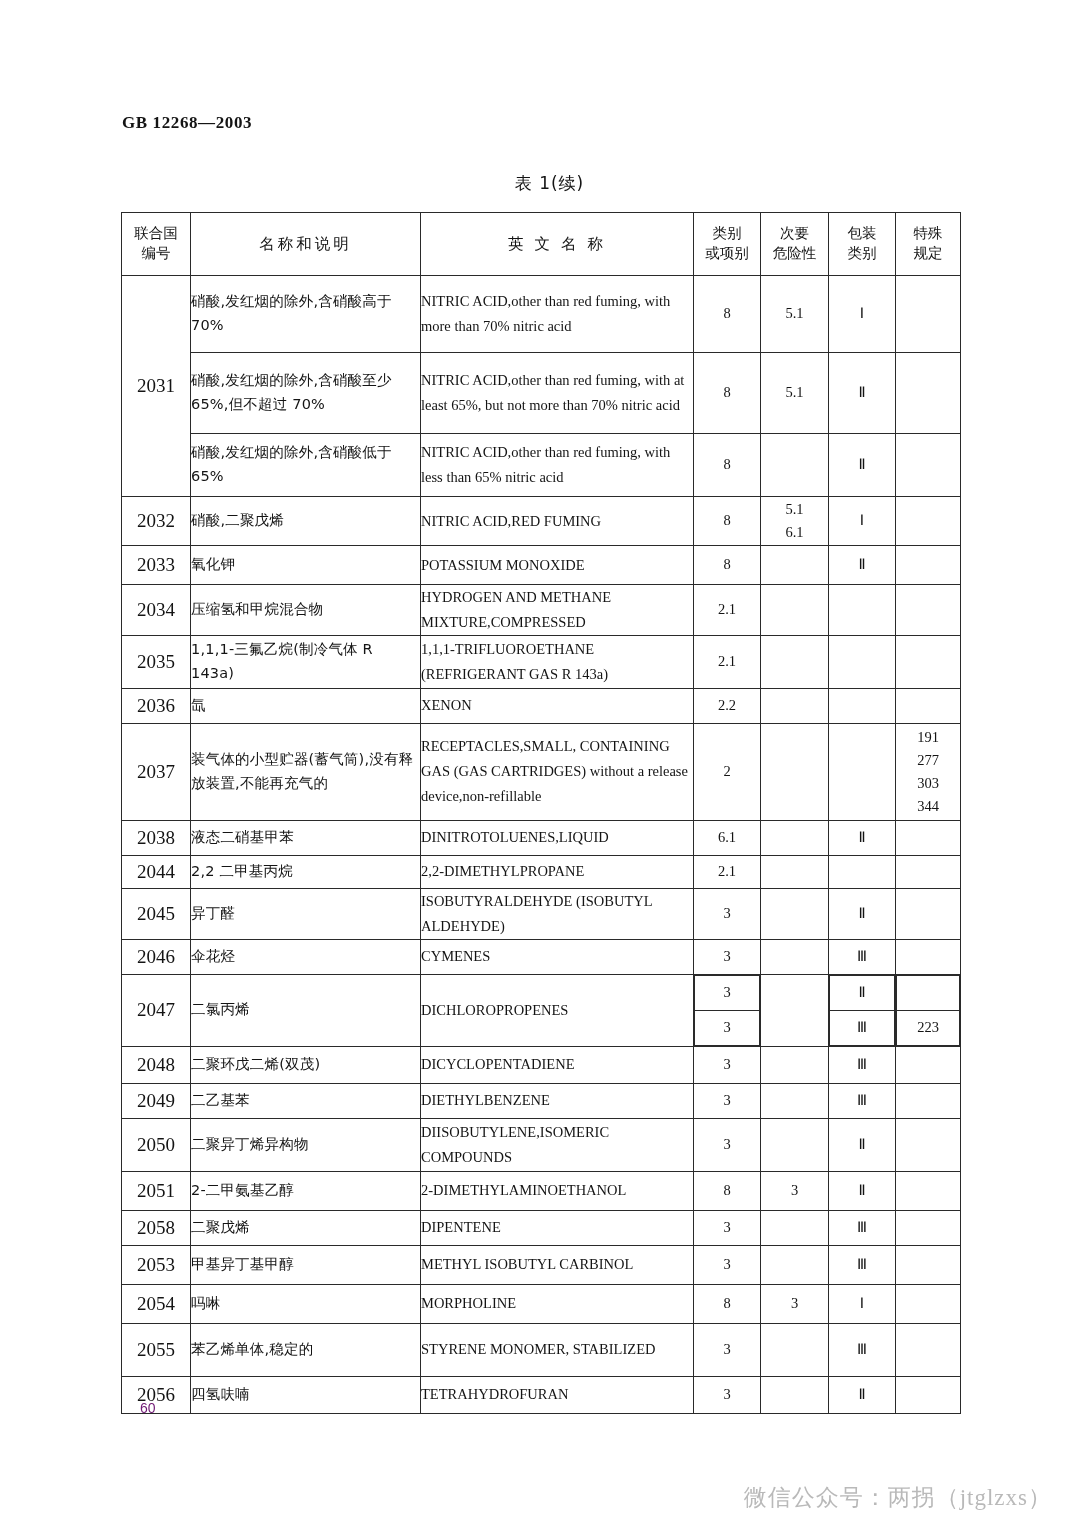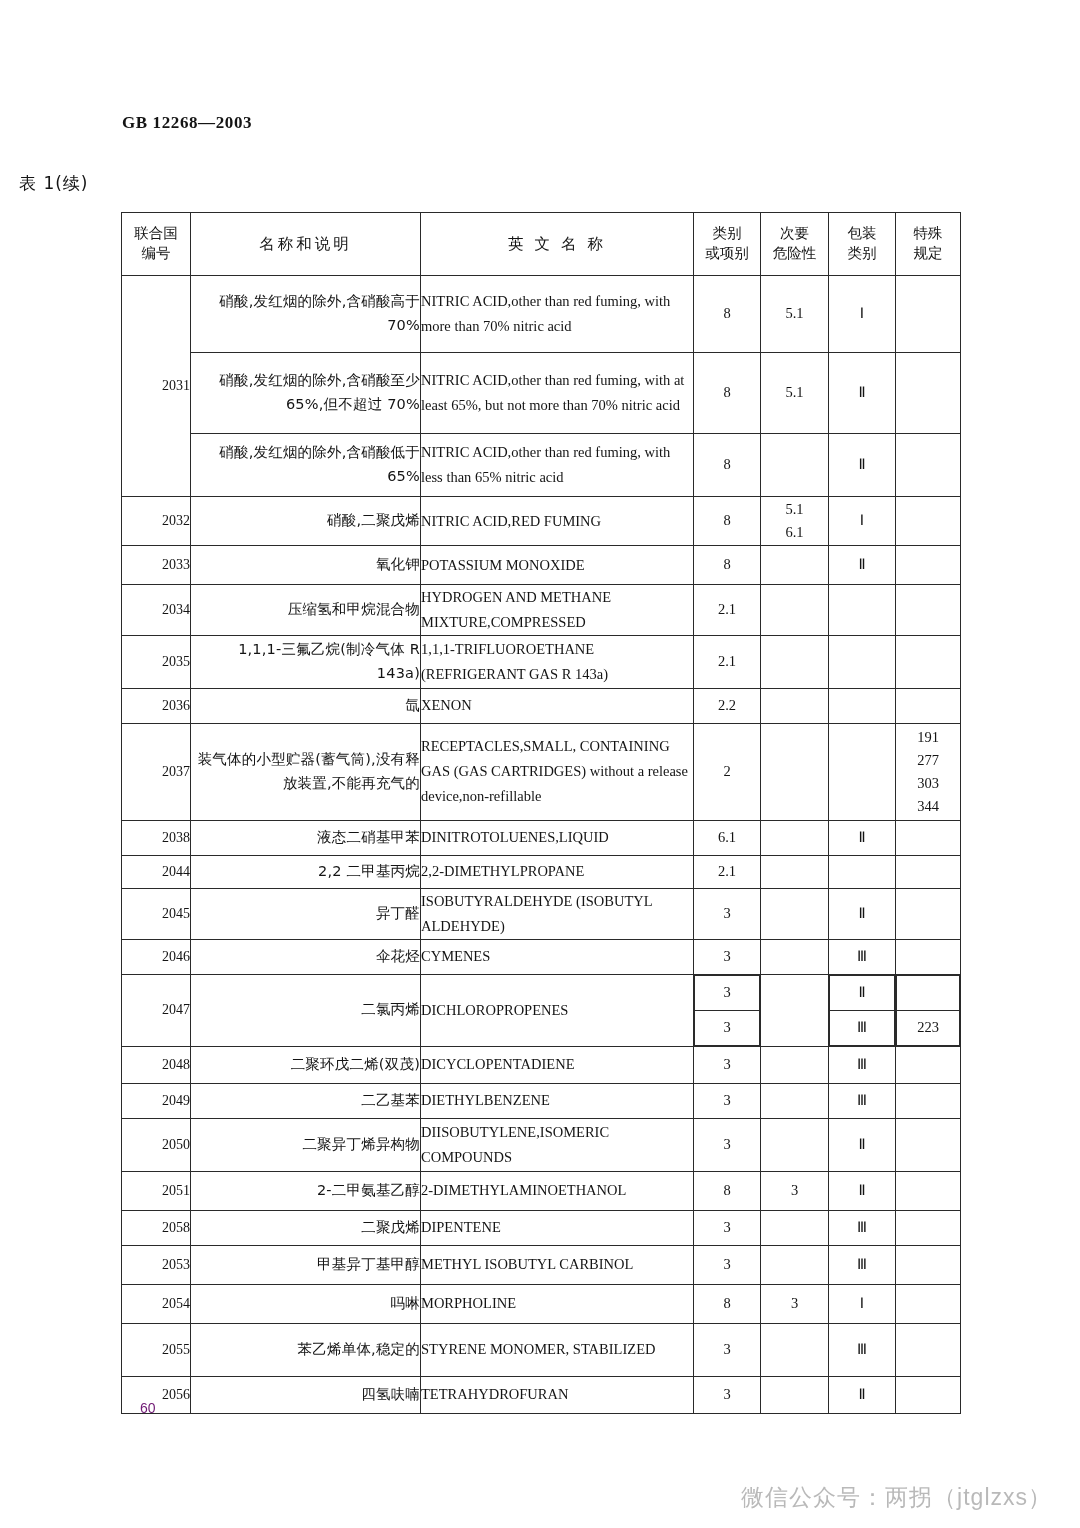--- a/index.html
+++ b/index.html
@@ -26,20 +26,21 @@
     font-weight: bold;
     letter-spacing: 0.6px;
     white-space: nowrap;
   }
 
   .table-caption {
     position: absolute;
     left: 0;
     right: 0;
     top: 172px;
+    text-align: center;
     font-family: "DejaVu Sans", "Liberation Sans", sans-serif;
     font-size: 17px;
     letter-spacing: 1px;
     margin-left: 19px;
   }
 
   
   .table-wrap {
     position: absolute;
     left: 121px;
@@ -76,32 +77,31 @@
     line-height: 1.35;
     border-bottom: 1.6px solid #1c1c1c;
   }
   thead td .hl { display: block; }
   thead td.wide-head {
     font-size: 15.5px;
     letter-spacing: 3px;
   }
 
   td.un {
-    text-align: right;
+    text-align: center;
     font-family: "Liberation Serif", serif;
-    font-size: 14px;
+    font-size: 19px;
   }
   td.cn {
     padding: 6px 8px 6px 12px;
     font-family: "DejaVu Sans", "Liberation Sans", sans-serif;
     font-size: 14.5px;
     font-weight: bold;
     line-height: 1.65;
     letter-spacing: 0.2px;
-    text-align: right;
   }
   td.en {
     padding: 6px 6px 6px 10px;
     font-family: "Liberation Serif", serif;
     font-size: 14.5px;
     line-height: 1.72;
   }
   td.ctr {
     text-align: center;
     font-family: "Liberation Serif", serif;
@@ -132,21 +132,21 @@
     left: 140px;
     top: 1400px;
     font-family: "Liberation Sans", sans-serif;
     font-size: 14px;
     color: #701a75;
   }
   .watermark {
     position: absolute;
     right: 28px;
     top: 1482px;
-    font-family: Liberation Sans, sans-serif;
+    font-family: Liberation Serif, serif;
     font-size: 23px;
     color: #b9b9b9;
     white-space: nowrap;
     letter-spacing: 1px;
   }
 </style>
 </head>
 <body>
 
 <div class="std-code">GB 12268—2003</div>

